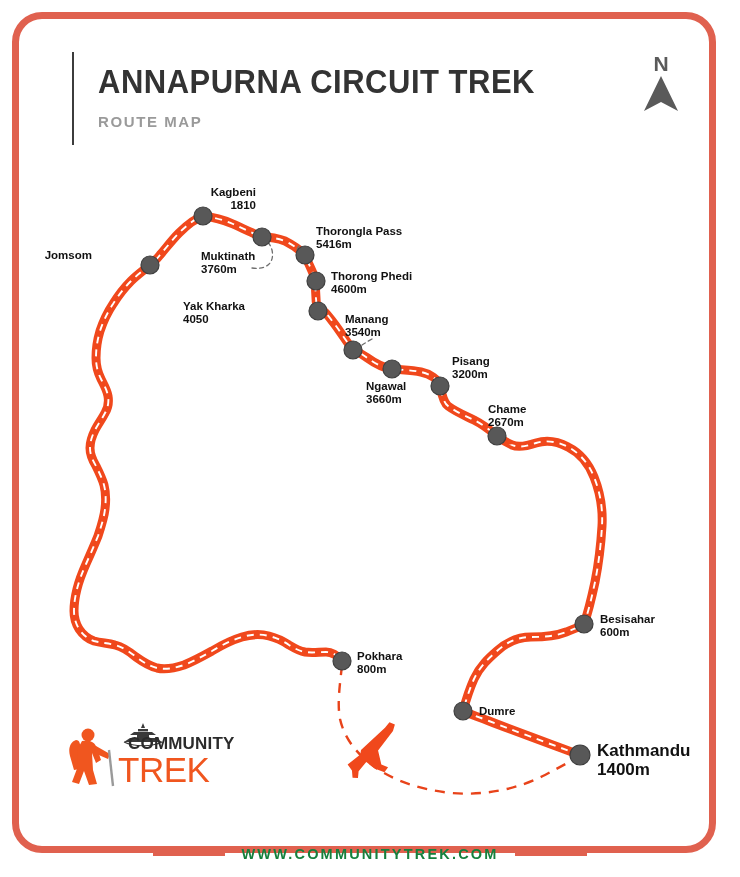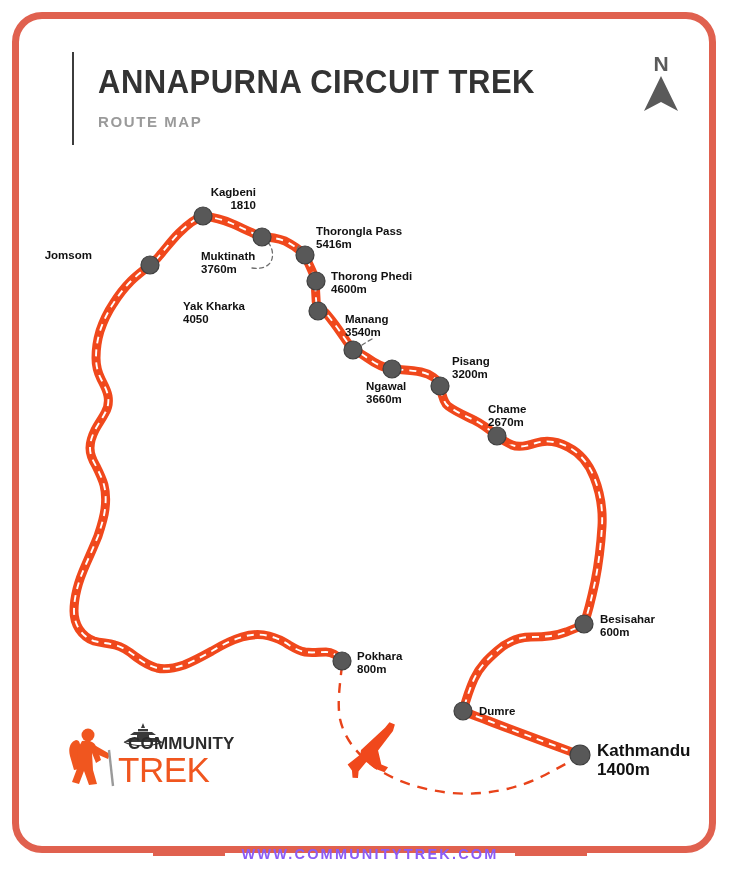--- a/index.html
+++ b/index.html
@@ -147,21 +147,21 @@
   }
   .footer-rule {
     width: 72px;
     height: 4px;
     background: #e0614f;
   }
   #footer-text {
     margin: 0 16px;
     font-size: 14.5px;
     font-weight: bold;
-    color: #8b5cf6;
+    color: #15803d;
     letter-spacing: 2.2px;
     white-space: nowrap;
   }
 </style>
 </head>
 <body>
 
 <div id="page">
 
   <div id="frame"></div>

